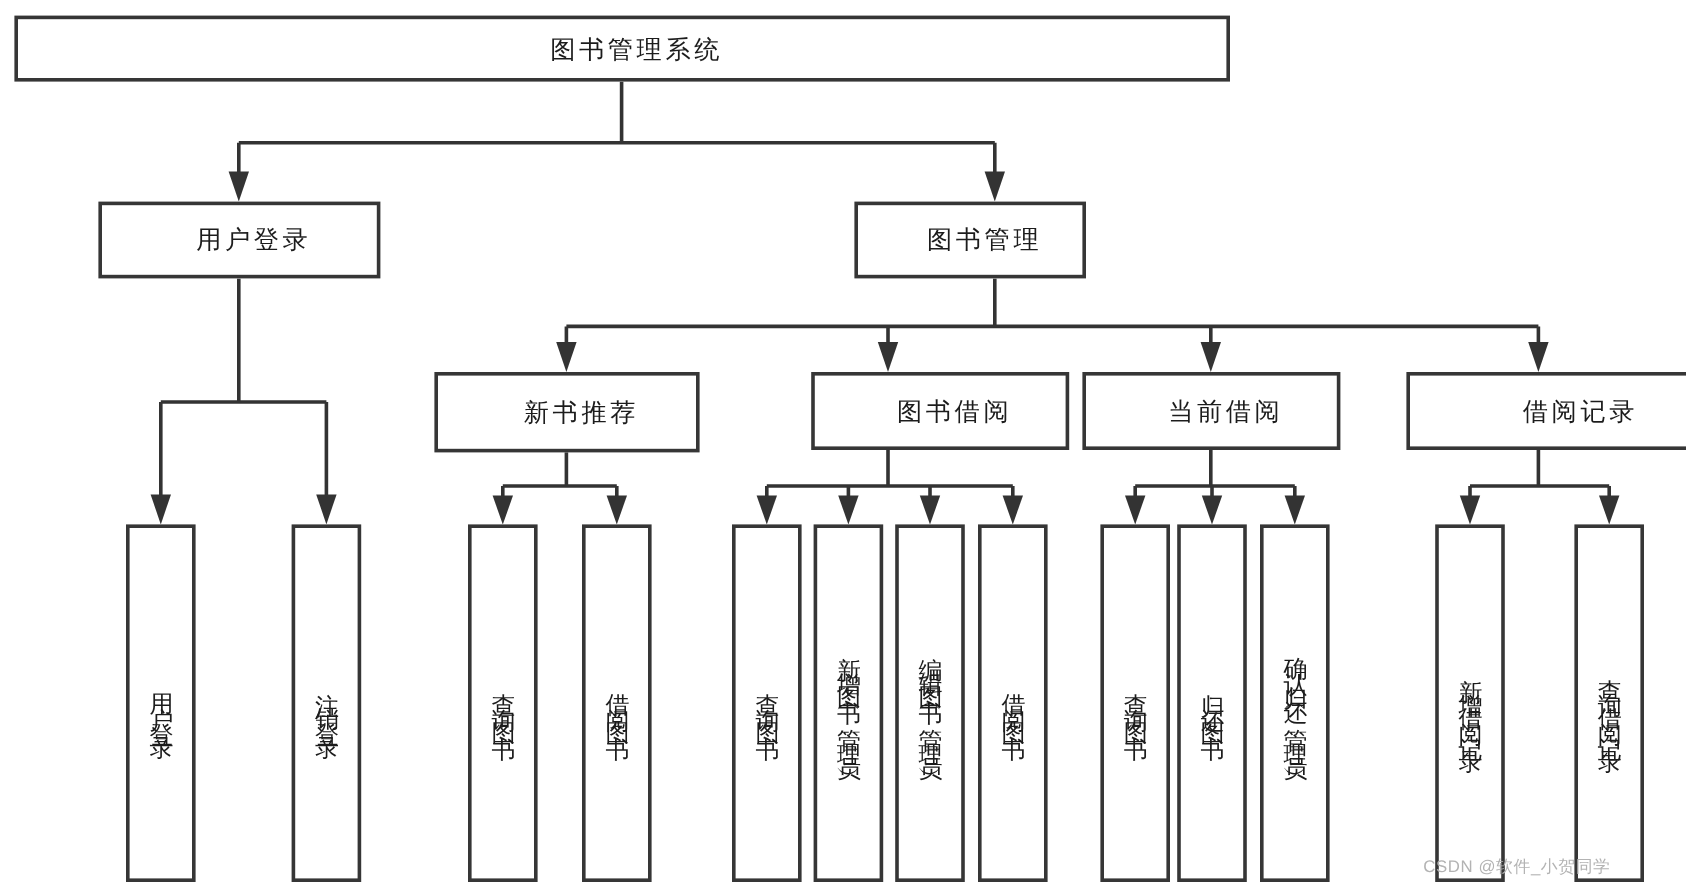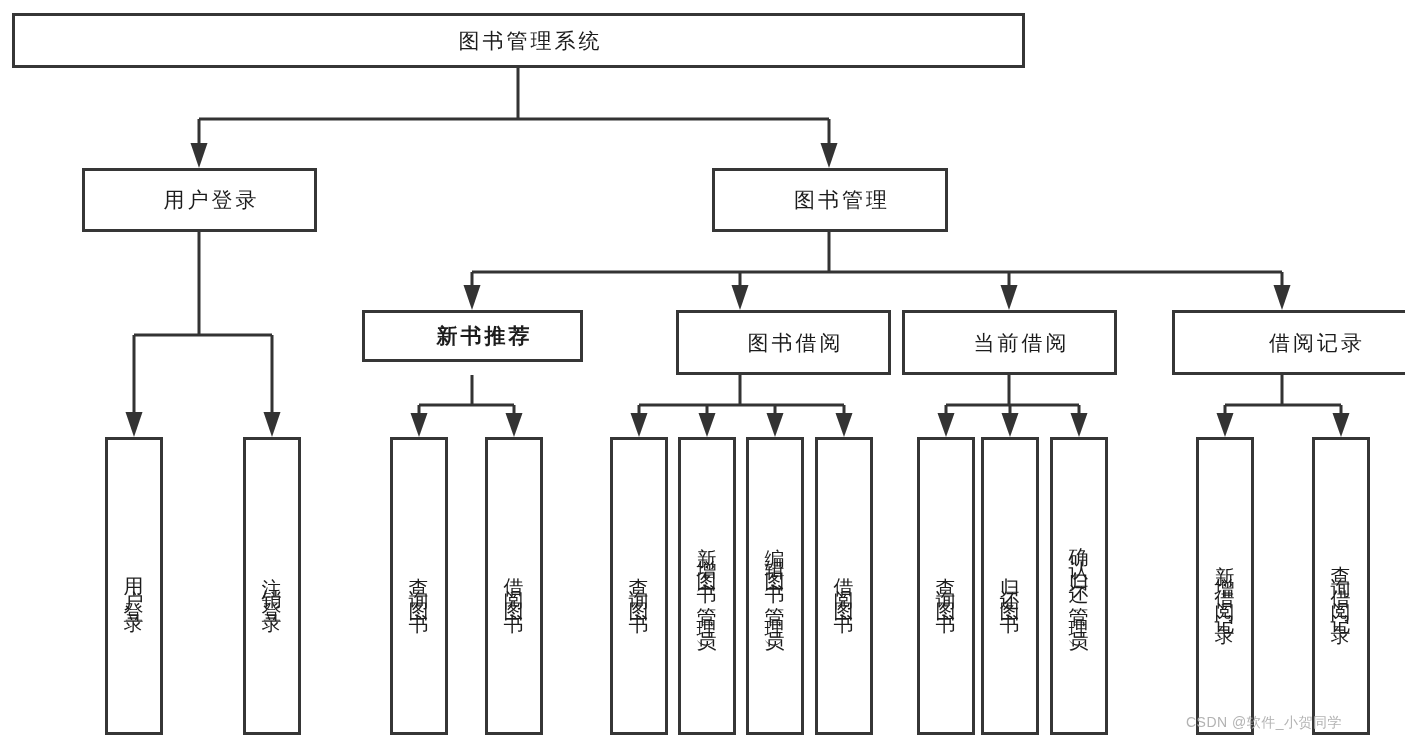--- a/index.html
+++ b/index.html
@@ -72,23 +72,23 @@
       <polygon points="1001.5,413 1018.5,413 1010,437"></polygon>
       <polygon points="1070.5,413 1087.5,413 1079,437"></polygon>
       <polygon points="1216.5,413 1233.5,413 1225,437"></polygon>
       <polygon points="1332.5,413 1349.5,413 1341,437"></polygon>
     </g>
   </svg>
 
   <div class="node h" style="left:12px;top:13px;width:1013px;height:55px;">图书管理系统</div>
 
   <div class="node h" style="left:82px;top:168px;width:235px;height:64px;">用户登录</div>
-  <div class="node h" style="left:712px;top:168px;width:236px;height:64px;">图书管理</div>
+  <div class="node h" style="left:712px;top:168px;width:193px;height:64px;">图书管理</div>
 
-  <div class="node h" style="left:362px;top:310px;width:221px;height:52px;font-weight:bold;">新书推荐</div>
+  <div class="node h" style="left:362px;top:310px;width:221px;height:67px;">新书推荐</div>
   <div class="node h" style="left:632px;top:310px;width:215px;height:65px;margin-left:44px;">图书借阅</div>
   <div class="node h" style="left:902px;top:310px;width:215px;height:65px;">当前借阅</div>
   <div class="node h" style="left:1172px;top:310px;width:266px;height:65px;">借阅记录</div>
 
   <div class="node v" style="left:105px;top:437px;width:58px;height:298px;">用户登录</div>
   <div class="node v" style="left:243px;top:437px;width:58px;height:298px;">注销登录</div>
 
   <div class="node v" style="left:390px;top:437px;width:58px;height:298px;">查询图书</div>
   <div class="node v" style="left:485px;top:437px;width:58px;height:298px;">借阅图书</div>
 

